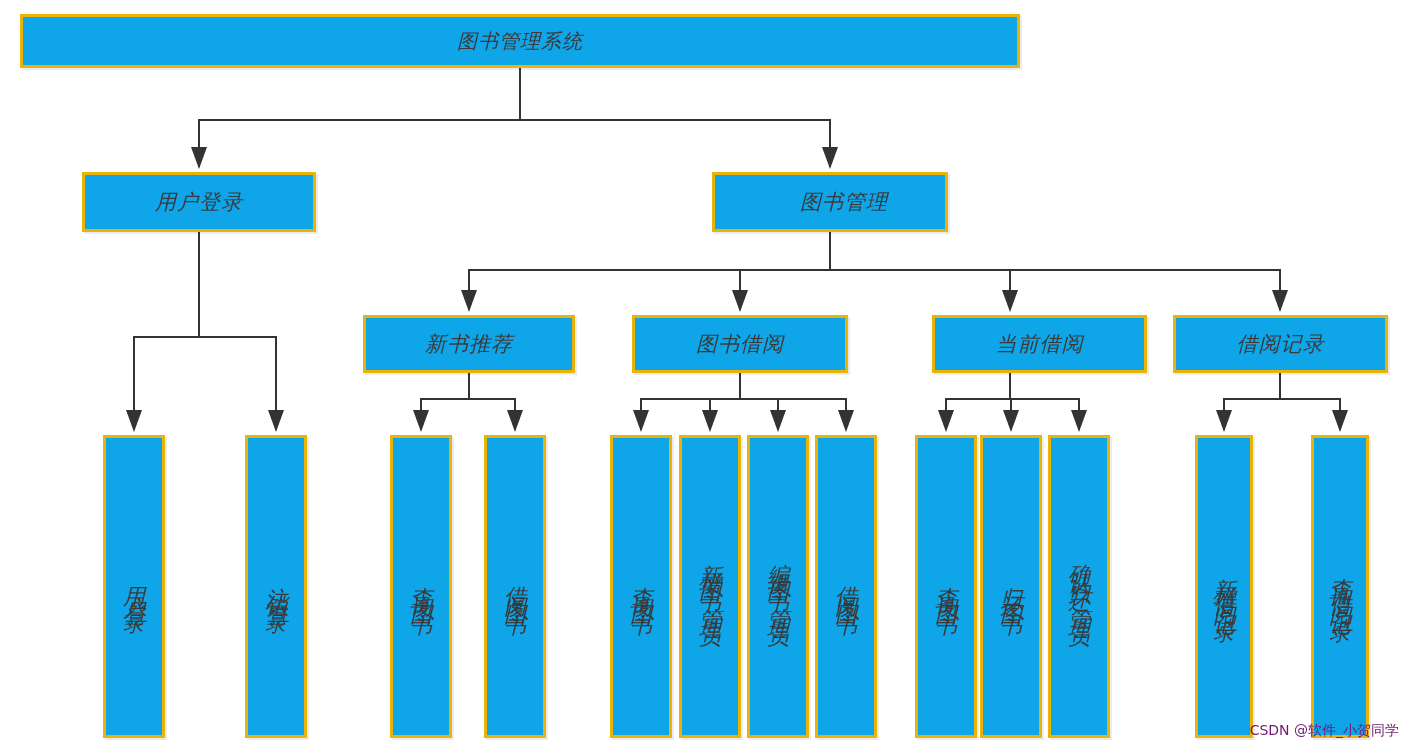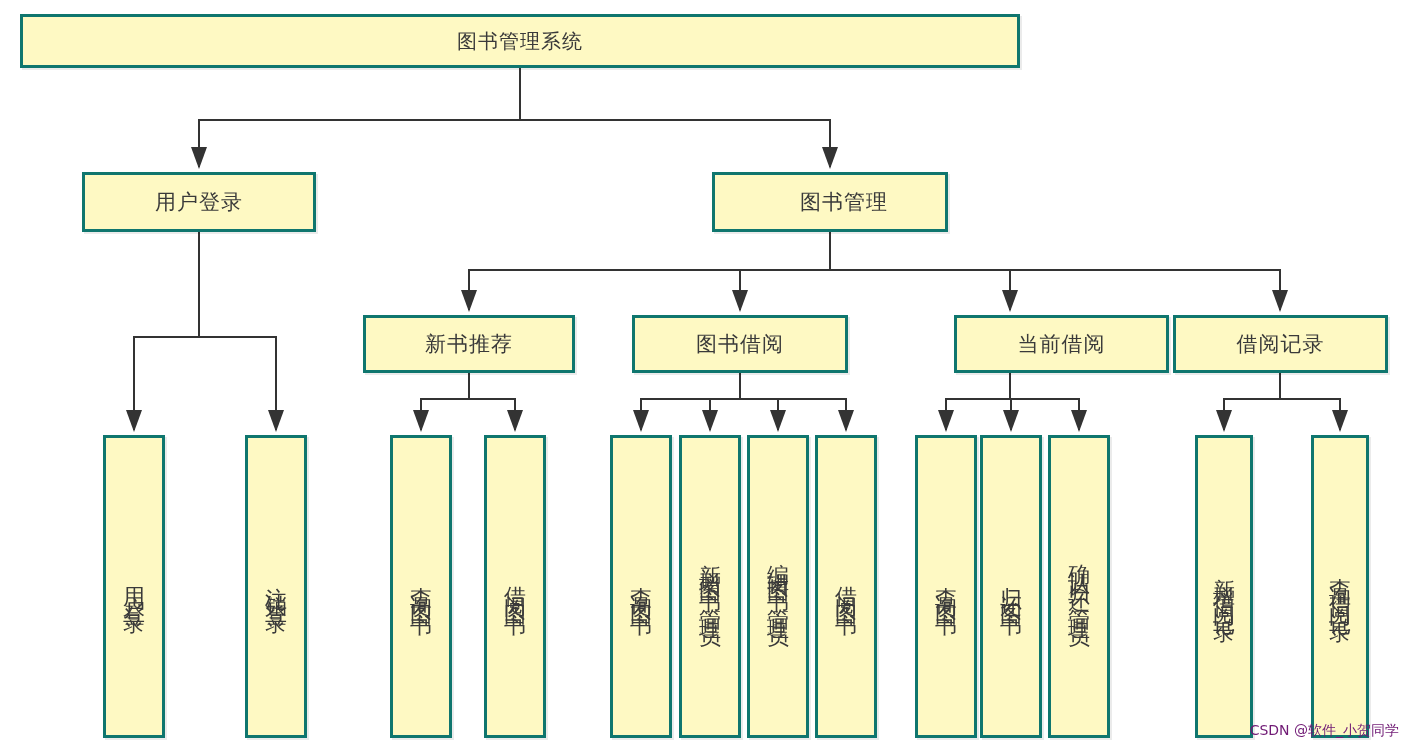--- a/index.html
+++ b/index.html
@@ -7,24 +7,25 @@
   body {
     width: 1405px; height: 747px;
     font-family: "DejaVu Sans", "Liberation Sans", sans-serif;
     position: relative; overflow: hidden;
     color: #3a3a3a;
   }
   .stage { position: absolute; left: 0; top: 0; width: 1405px; height: 747px; }
   svg.connectors { position: absolute; left: 0; top: 0; z-index: 1; }
   .node {
     position: absolute; z-index: 2;
-    background: #fef9c3;
-    border: 3px solid #0f766e;
+    background: #0ea5e9;
+    border: 3px solid #eab308;
     display: flex; align-items: center; justify-content: center;
     box-shadow: 2px 2px 0 rgba(0,0,0,0.08);
+    font-style: italic;
   }
   .h-node { font-size: 21px; letter-spacing: 1px; white-space: nowrap; }
   .root-node { font-size: 20px; }
   .leaf { top: 435px; width: 62px; height: 303px; }
   .leaf-sm { width: 58px; }
   .vtext {
     writing-mode: vertical-rl;
     text-orientation: mixed;
     font-size: 22px;
     letter-spacing: 9px;
@@ -108,21 +109,21 @@
   <div class="node h-node root-node" style="left:20px; top:14px; width:1000px; height:54px;">图书管理系统</div>
 
   <div class="node h-node" style="left:82px; top:172px; width:234px; height:60px;">用户登录</div>
 
   <div class="node h-node" style="left:712px; top:172px; width:236px; height:60px;padding-left:28px;">图书管理</div>
 
   <div class="node h-node" style="left:363px; top:315px; width:212px; height:58px;">新书推荐</div>
 
   <div class="node h-node" style="left:632px; top:315px; width:216px; height:58px;">图书借阅</div>
 
-  <div class="node h-node" style="left:954px; top:315px; width:215px; height:58px;">当前借阅</div>
+  <div class="node h-node" style="left:932px; top:315px; width:215px; height:58px;">当前借阅</div>
 
   <div class="node h-node" style="left:1173px; top:315px; width:215px; height:58px;">借阅记录</div>
 
   <div class="node leaf" style="left:103px;">
     <span class="vtext">用户登录</span>
   </div>
   <div class="node leaf" style="left:245px;">
     <span class="vtext">注销登录</span>
   </div>
 

